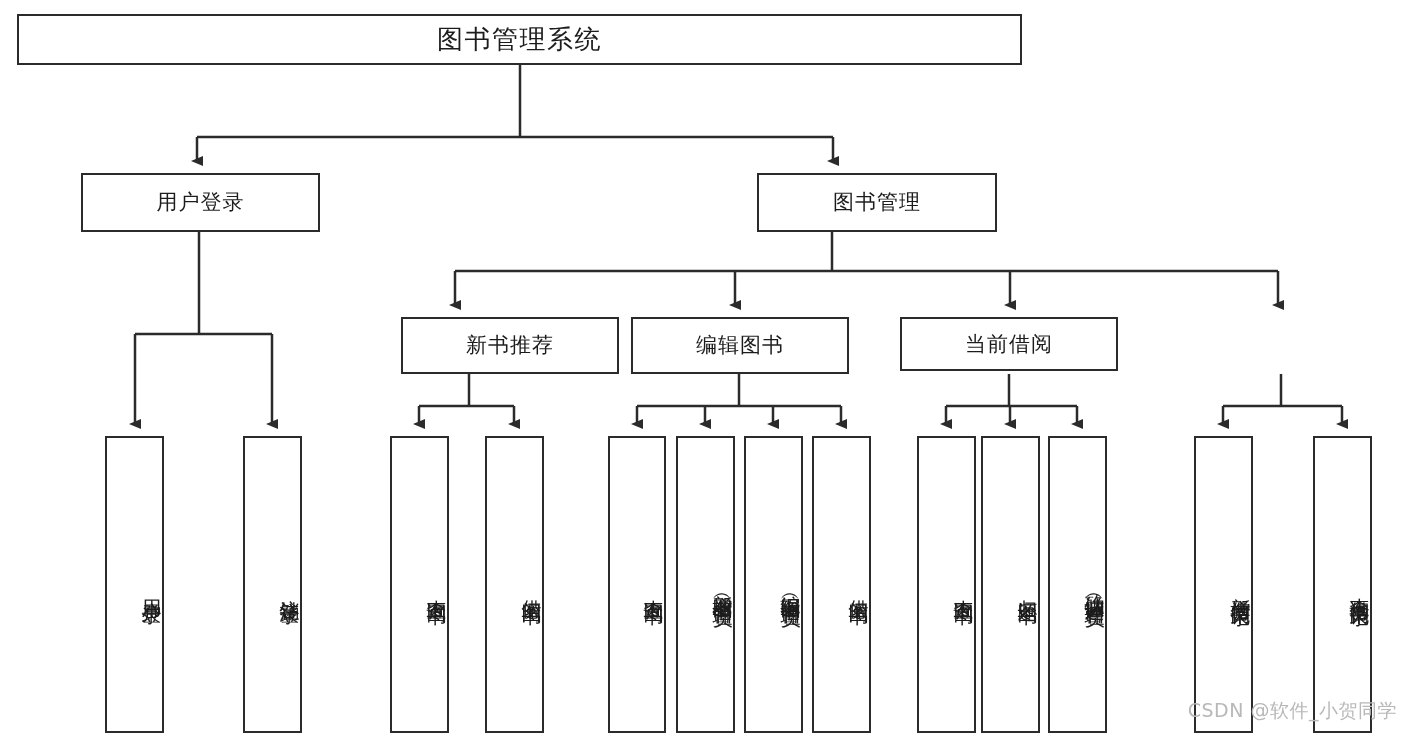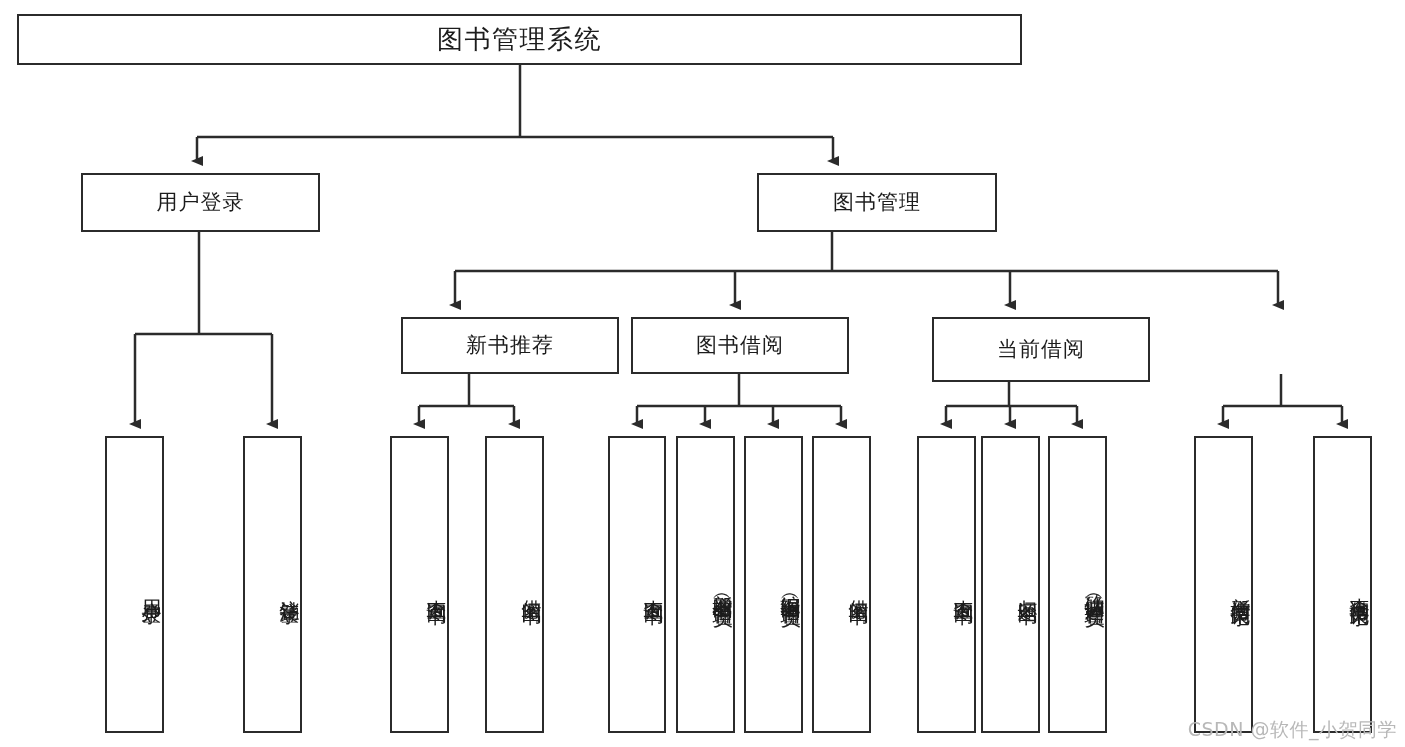--- a/index.html
+++ b/index.html
@@ -57,21 +57,21 @@
   }
   .node.v .txt{
     writing-mode:vertical-rl;
     text-orientation:upright;
     white-space:normal;
     display:block;
   }
   .watermark{
     position:absolute;
     right:8px;
-    bottom:4px;
+    bottom:23px;
     font-size:19px;
     color:#b8b8b8;
     letter-spacing:0.5px;
     z-index:5;
     white-space:nowrap;
     font-family:"DejaVu Sans","Liberation Sans",sans-serif;
   }
 </style>
 </head>
 <body>
@@ -136,23 +136,23 @@
     <span class="txt">用户登录</span>
   </div>
   <div class="node h" style="left:712px;top:173px;width:240px;height:59px;margin-left:45px;">
     <span class="txt">图书管理</span>
   </div>
 
   <div class="node h" style="left:360px;top:317px;width:218px;height:57px;margin-left:41px;">
     <span class="txt">新书推荐</span>
   </div>
   <div class="node h" style="left:631px;top:317px;width:218px;height:57px;">
-    <span class="txt">图书借阅</span>
-  </div>
-  <div class="node h" style="left:900px;top:317px;width:218px;height:65px;margin-left:32px;">
+    <span class="txt">编辑图书</span>
+  </div>
+  <div class="node h" style="left:900px;top:317px;width:218px;height:54px;">
     <span class="txt">当前借阅</span>
   </div>
 
   <div class="node v" style="left:105px;top:436px;width:59px;height:297px;">
     <span class="txt">用户登录</span>
   </div>
   <div class="node v" style="left:243px;top:436px;width:59px;height:297px;">
     <span class="txt">注销登录</span>
   </div>
 

